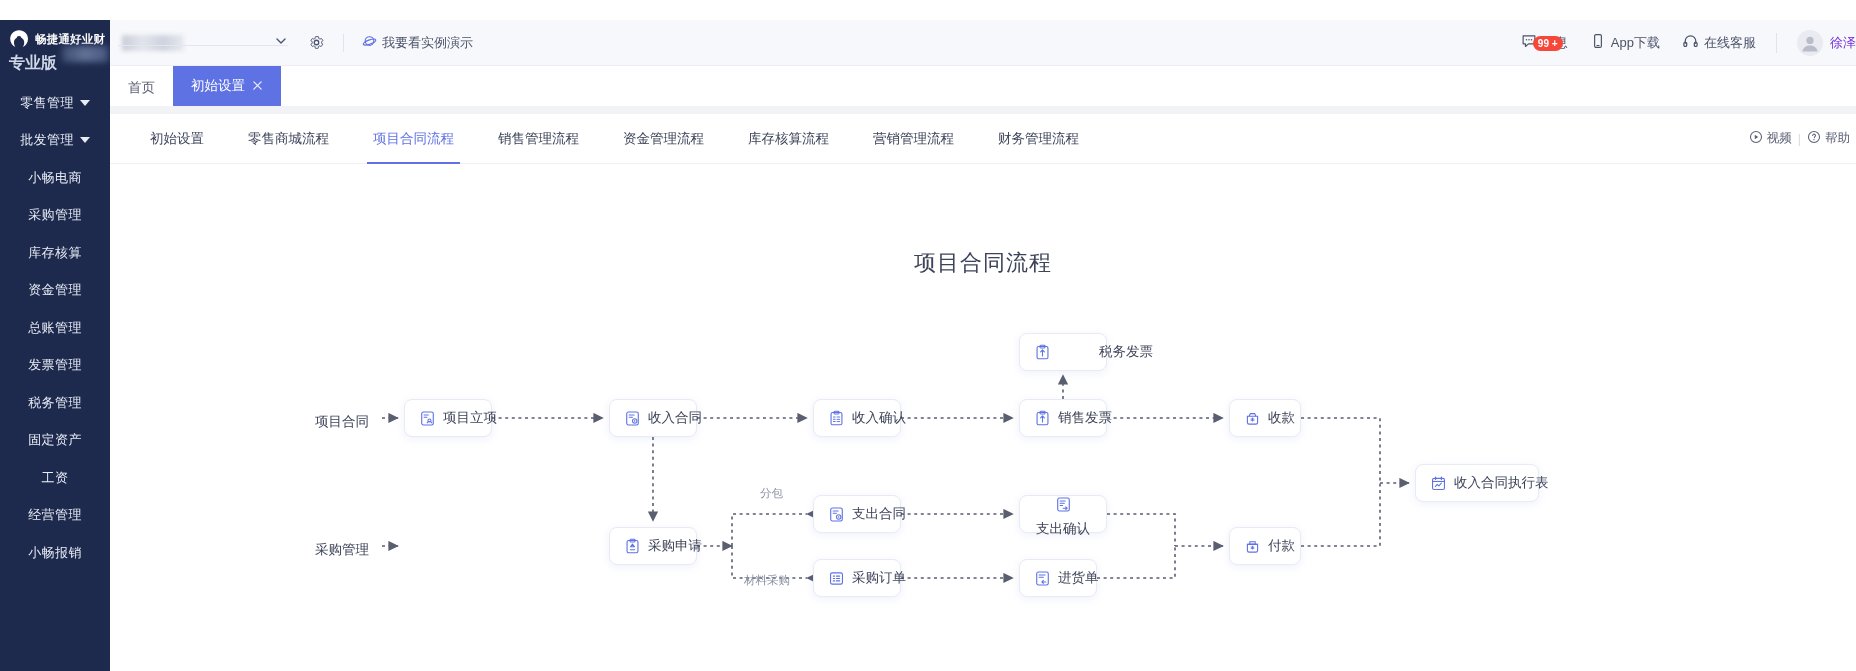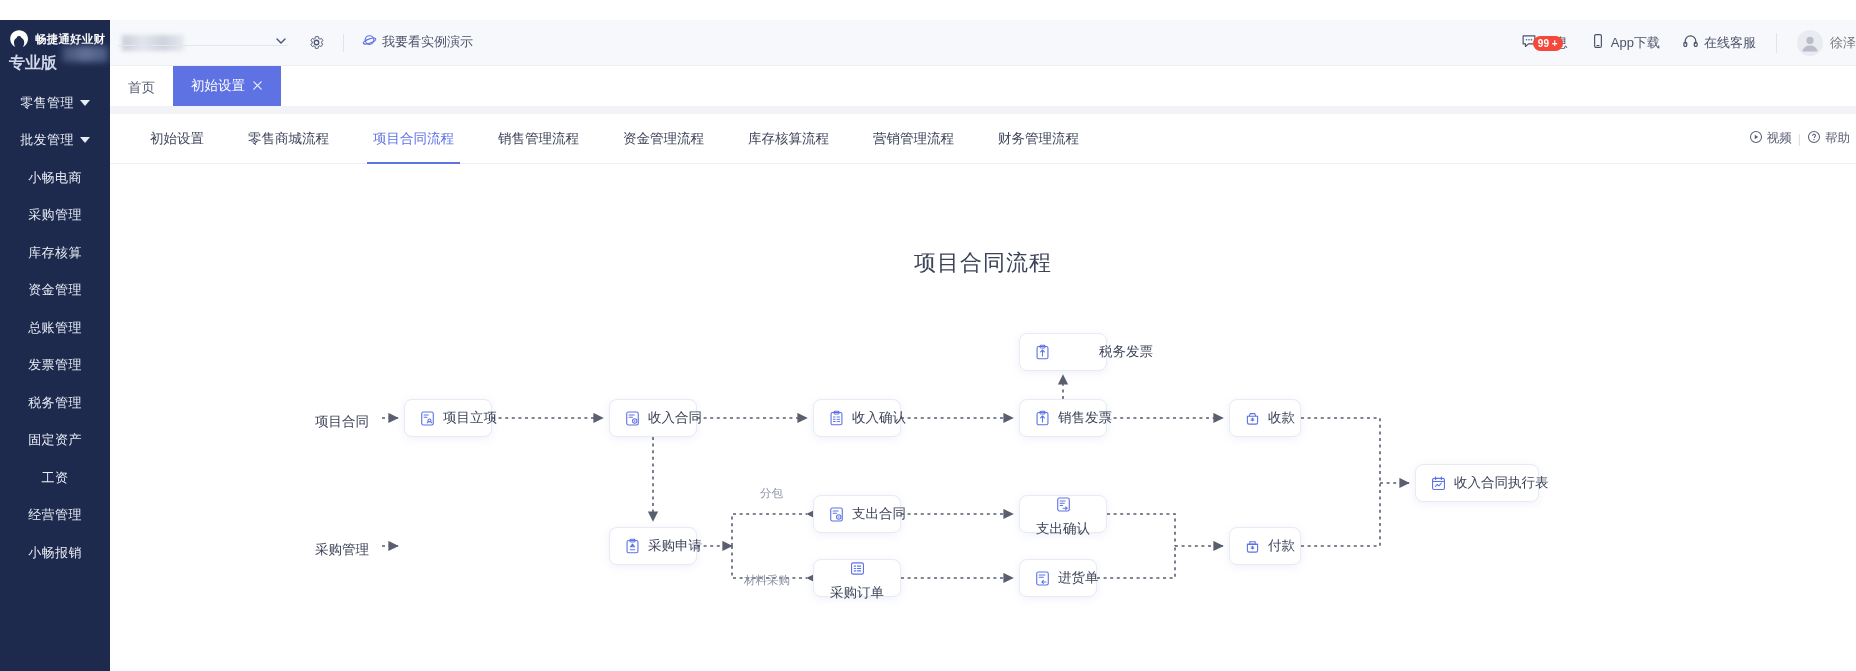--- a/index.html
+++ b/index.html
@@ -71,39 +71,39 @@
   }
   .sel-underline{
     position:absolute; left:118px; top:45px; width:170px; height:1px; background:#e3e6ee;
   }
   .chev-down{
     margin-left:90px; color:#4a5475; font-size:15px; cursor:pointer; user-select:none;
   }
   .gear{ margin-left:20px; cursor:pointer; display:flex; align-items:center;}
   .hdr-divider{ width:1px;height:18px;background:#e1e4ec; margin:0 18px; }
   .demo-link{
-    display:flex;gap:5px;font-size:13px;color:#4b5268;cursor:pointer;font-family:Liberation Serif, serif;
+    display:flex;gap:5px;font-size:13px;color:#4b5268;cursor:pointer;
   }
   .hdr-right{
     margin-left:auto; display:flex; align-items:center; gap:0; padding-right:0;
   }
   .hdr-btn{
     display:flex; align-items:center; gap:5px; font-size:13px; color:#4b5268;
     cursor:pointer; margin-left:22px; position:relative; white-space:nowrap;
   }
   .badge{
     position:absolute; left:12px; top:-11px;
     background:#f5483b; color:#fff; font-size:10px; font-weight:700;
     border-radius:9px; padding:1px 5px; line-height:13px;margin-top:14px;
   }
   .avatar{
     width:26px;height:26px;border-radius:50%;background:#e9ebf0;
     display:flex;align-items:center;justify-content:center;margin-left:20px;
   }
-  .uname{ font-size:13px;color:#737373; margin-left:7px; white-space:nowrap; }
+  .uname{ font-size:13px;color:#6d28d9; margin-left:7px; white-space:nowrap; }
   .vdiv{ width:1px;height:20px;background:#e1e4ec;margin-left:20px; }
 
   
   .tabbar{
     position:absolute; left:110px; top:66px; width:1822px; height:40px;
     background:#ffffff; display:flex; align-items:flex-end;
   }
   .tab{
     height:36px; padding:0 18px; display:flex; align-items:center; gap:7px;
     font-size:13.5px; color:#5b6075; cursor:pointer;
@@ -491,21 +491,21 @@
           <div class="node" style="left: 909px; top: 331px; width: 88px; flex-direction: column;">
             <span>
               <svg width="17" height="17" viewBox="0 0 20 20">
                 <rect x="3.2" y="2.4" width="13.6" height="15.2" rx="2" fill="none" stroke="#5e72e4" stroke-width="1.3"></rect>
                 <path d="M6 6h6M6 8.6h5M6 11.2h3" stroke="#5e72e4" stroke-width="1.2" stroke-linecap="round"></path>
                 <path d="M9.6 14.4h4.6M12.6 12.8l1.8 1.6-1.8 1.6" fill="none" stroke="#5e72e4" stroke-width="1.2" stroke-linecap="round" stroke-linejoin="round"></path>
               </svg>
             </span>
             <span>支出确认</span>
           </div>
-          <div class="node" style="left: 703px; top: 395px; width: 88px; flex-direction: column;">
+          <div class="node" style="left: 703px; top: 395px; width: 88px;">
             <span>
               <svg width="17" height="17" viewBox="0 0 20 20">
                 <rect x="3" y="3.4" width="14" height="13.2" rx="2" fill="none" stroke="#5e72e4" stroke-width="1.3"></rect>
                 <path d="M6.2 7.2h1.6M6.2 10h1.6M6.2 12.8h1.6" stroke="#5e72e4" stroke-width="1.3" stroke-linecap="round"></path>
                 <path d="M9.8 7.2h4M9.8 10h4M9.8 12.8h4" stroke="#5e72e4" stroke-width="1.2" stroke-linecap="round"></path>
               </svg>
             </span>
             <span>采购订单</span>
           </div>
           <div class="node" style="left: 909px; top: 395px; width: 78px;">

